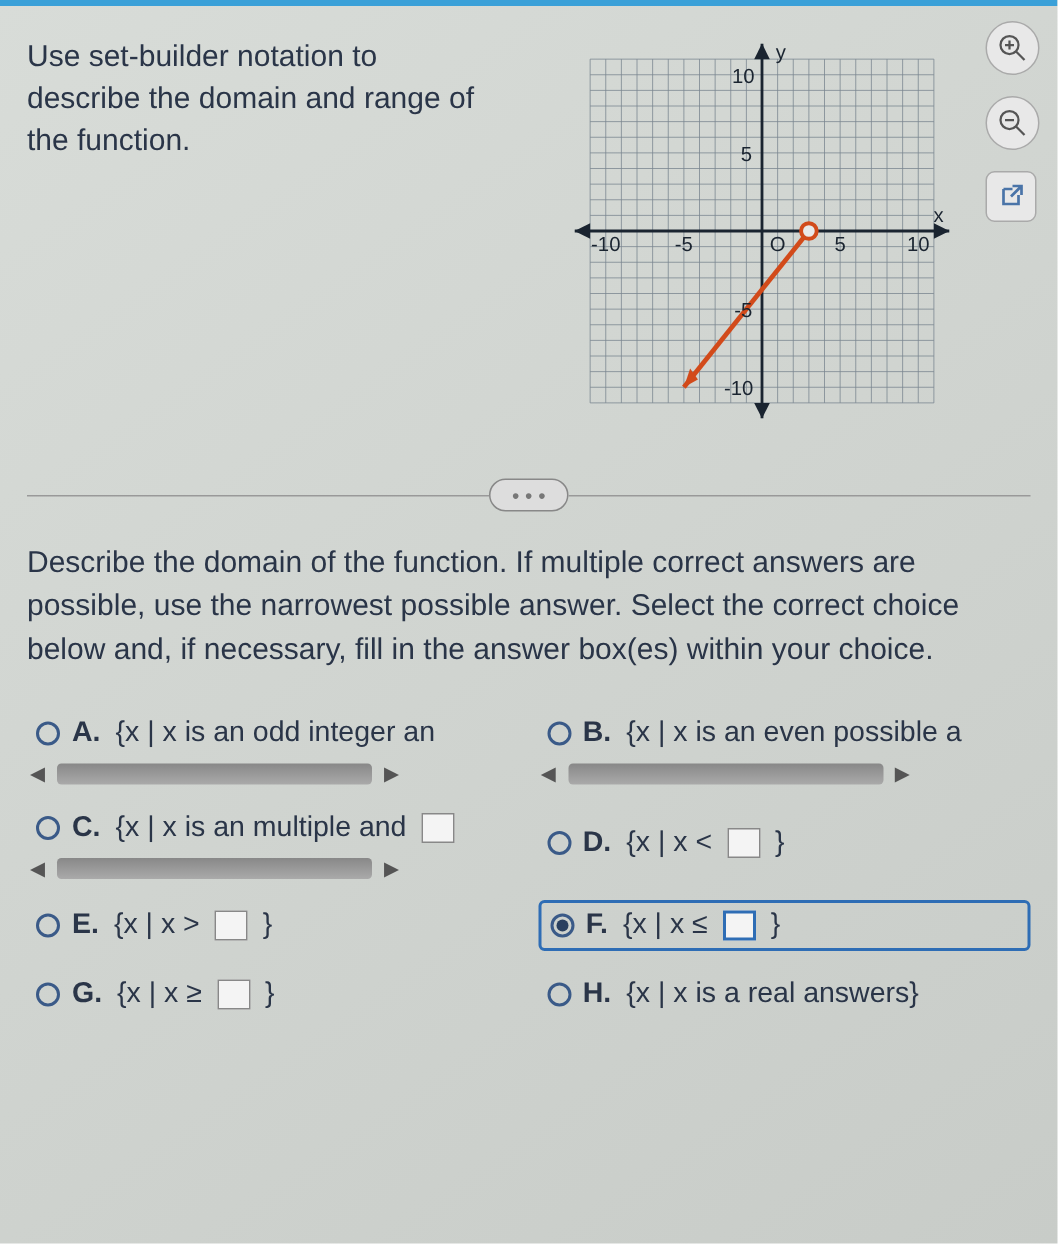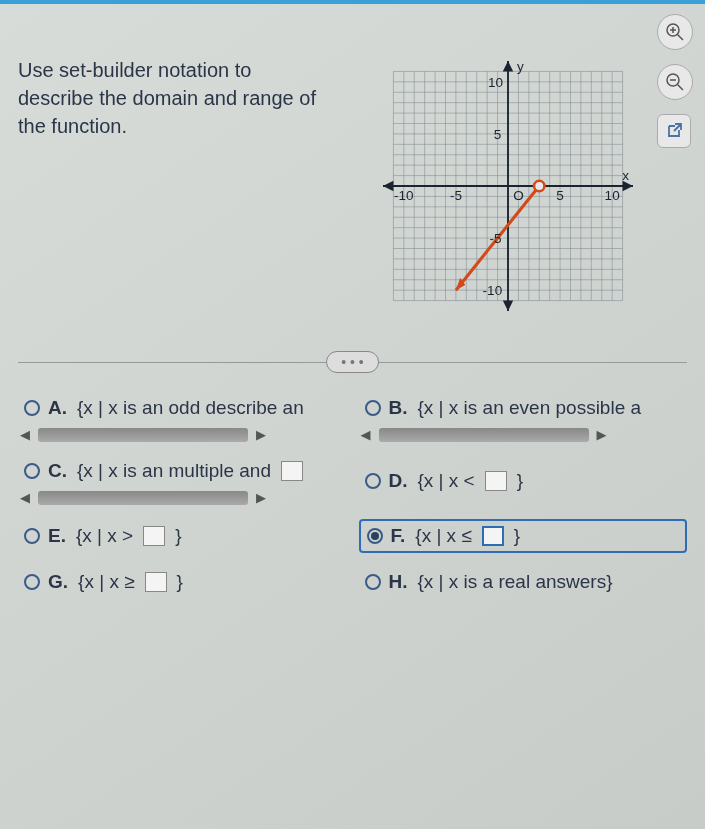--- a/index.html
+++ b/index.html
@@ -15,21 +15,20 @@
       height: 4px;
       background: #3aa0d8;
     }
     .content {
       padding: 20px 18px;
     }
     .question-row {
       display: flex;
       align-items: flex-start;
       gap: 10px;
-      margin-top: 32px;
     }
     .question-text {
       color: #2a3548;
       font-size: 20px;
       line-height: 1.4;
       flex: 0 0 300px;
     }
     .graph-area {
       flex: 1;
       display: flex;
@@ -276,28 +275,29 @@
         </svg>
     </div>
   </div>
 
   <div class="divider-row">
     <div class="divider-line"></div>
     <div class="ellipsis-pill">• • •</div>
     <div class="divider-line"></div>
   </div>
 
+  <div class="instructions">Describe the domain of the function. If multiple correct answers are possible, use the narrowest possible answer. Select the correct choice below and, if necessary, fill in the answer box(es) within your choice.</div>
 
   <div class="choices">
 
     <div>
       <div class="choice">
         <span class="radio"></span>
         <span class="choice-letter">A.</span>
-        <span>{x | x is an odd describe an</span>
+        <span>{x | x is an odd integer an</span>
       </div>
       <div class="scroll-row">
         <span class="scroll-arrow">◀</span>
         <div class="scroll-track"></div>
         <span class="scroll-arrow">▶</span>
       </div>
     </div>
 
     <div>
       <div class="choice">

